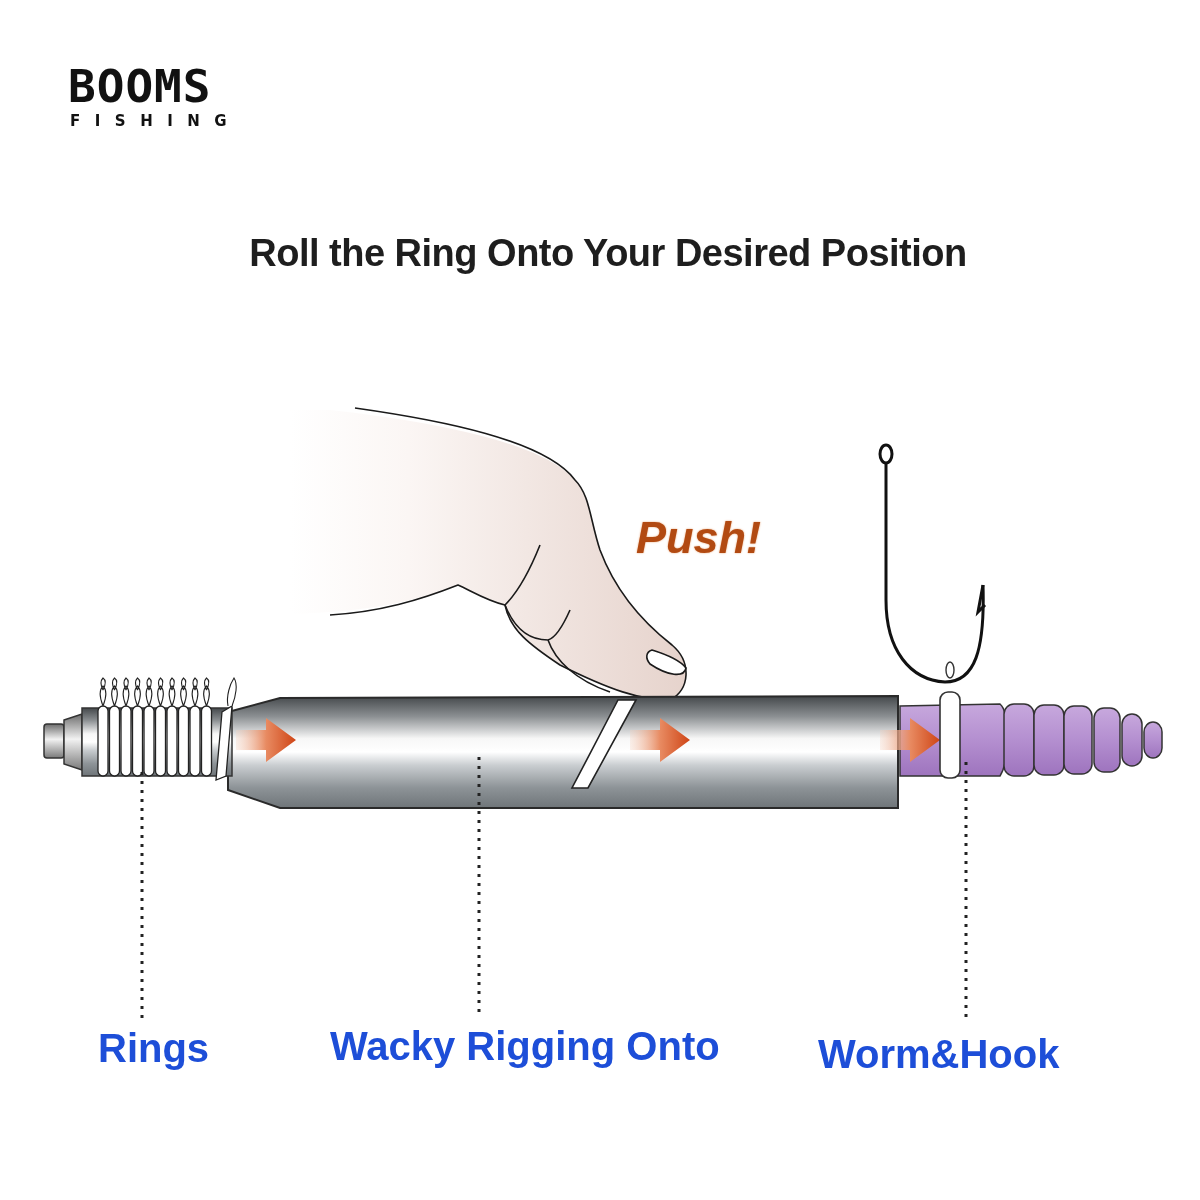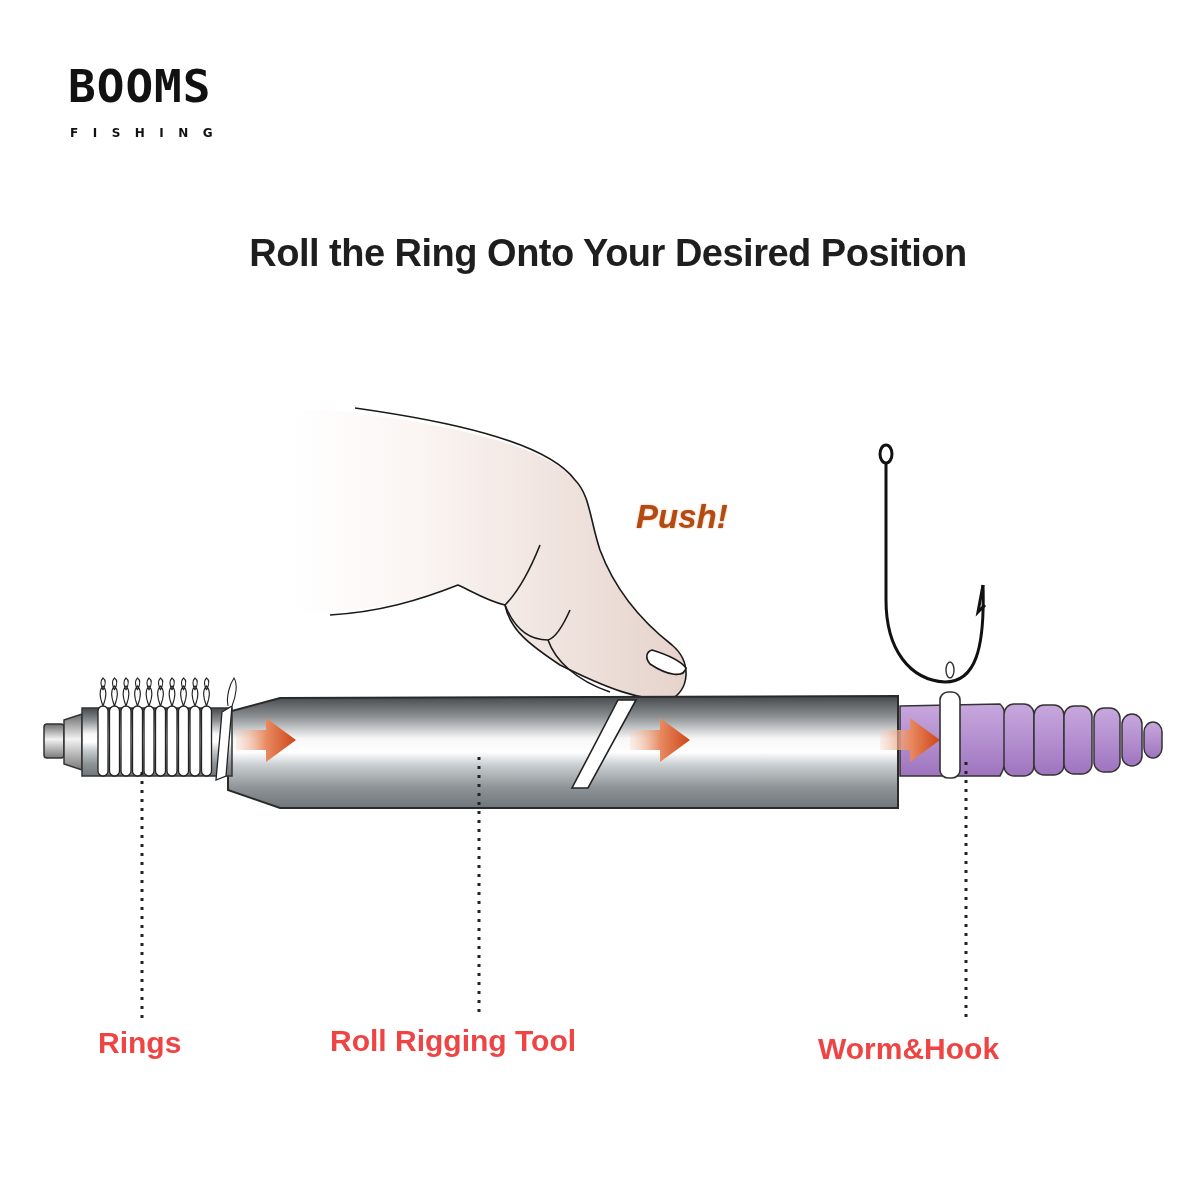--- a/index.html
+++ b/index.html
@@ -2,27 +2,27 @@
 <html><head>
 <meta charset="utf-8">
 <style>
   html, body { margin: 0; padding: 0; background: #ffffff; }
   body { width: 1200px; height: 1200px; position: relative; overflow: hidden;
          font-family: "Liberation Sans", sans-serif; }
   .logo { position: absolute; left: 68px; top: 64px; }
   .logo-main { font-family: "DejaVu Sans Mono", monospace; font-weight: bold;
                font-size: 46px; letter-spacing: 1px; color: #111; line-height: 46px;
                transform: scaleY(0.95); }
-  .logo-sub { font-family: "DejaVu Sans", sans-serif; font-weight: bold; font-size: 12px;
-              letter-spacing: 14.5px; color: #111; margin-top: 16px; padding-left: 2px; }
+  .logo-sub { font-family: "DejaVu Sans", sans-serif; font-weight: bold; font-size: 15px;
+              letter-spacing: 14.5px; color: #111; margin-top: 2px; padding-left: 2px; }
   .title { position: absolute; left: 0; width: 1216px; top: 232px; text-align: center;
            font-size: 38px; font-weight: bold; color: #1e1e1e; letter-spacing: -0.5px; }
-  .push { position: absolute; left: 636px; top: 498px; font-size: 33px; font-weight: bold;
+  .push { position: absolute; left: 636px; top: 512px; font-size: 45px; font-weight: bold;
           font-style: italic; color: #b24a12; text-shadow: 0 0 2px #e6a070; }
-  .label { position: absolute; font-size: 30px; font-weight: bold; color: #ef4444; }
+  .label { position: absolute; font-size: 40px; font-weight: bold; color: #1d4ed8; }
   svg.diagram { position: absolute; left: 0; top: 0; }
 </style>
 </head>
 <body>
 
 <div class="logo">
   <div class="logo-main">BOOMS</div>
   <div class="logo-sub">FISHING</div>
 </div>
 
@@ -134,14 +134,14 @@
   </g>
 
   <line x1="142" y1="772" x2="142" y2="1018" stroke="#222" stroke-width="3" stroke-dasharray="3 6"></line>
   <line x1="479" y1="757" x2="479" y2="1018" stroke="#222" stroke-width="3" stroke-dasharray="3 6"></line>
   <line x1="966" y1="762" x2="966" y2="1018" stroke="#222" stroke-width="3" stroke-dasharray="3 6"></line>
 </svg>
 
 <div class="push">Push!</div>
 
 <div class="label" style="left:98px; top:1026px;">Rings</div>
-<div class="label" style="left:330px; top:1024px;">Roll Rigging Tool</div>
+<div class="label" style="left:330px; top:1024px;">Wacky Rigging Onto</div>
 <div class="label" style="left:818px; top:1032px;">Worm&amp;Hook</div>
 
 </body></html>

